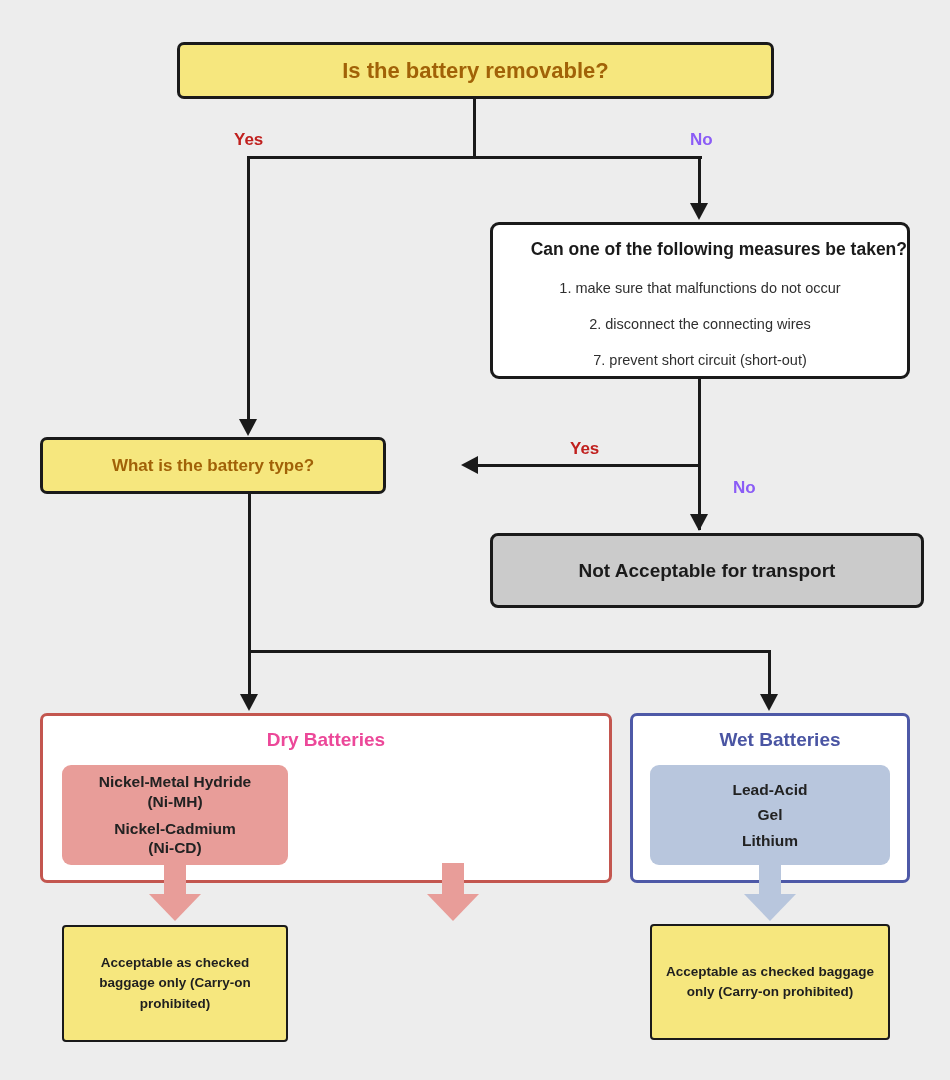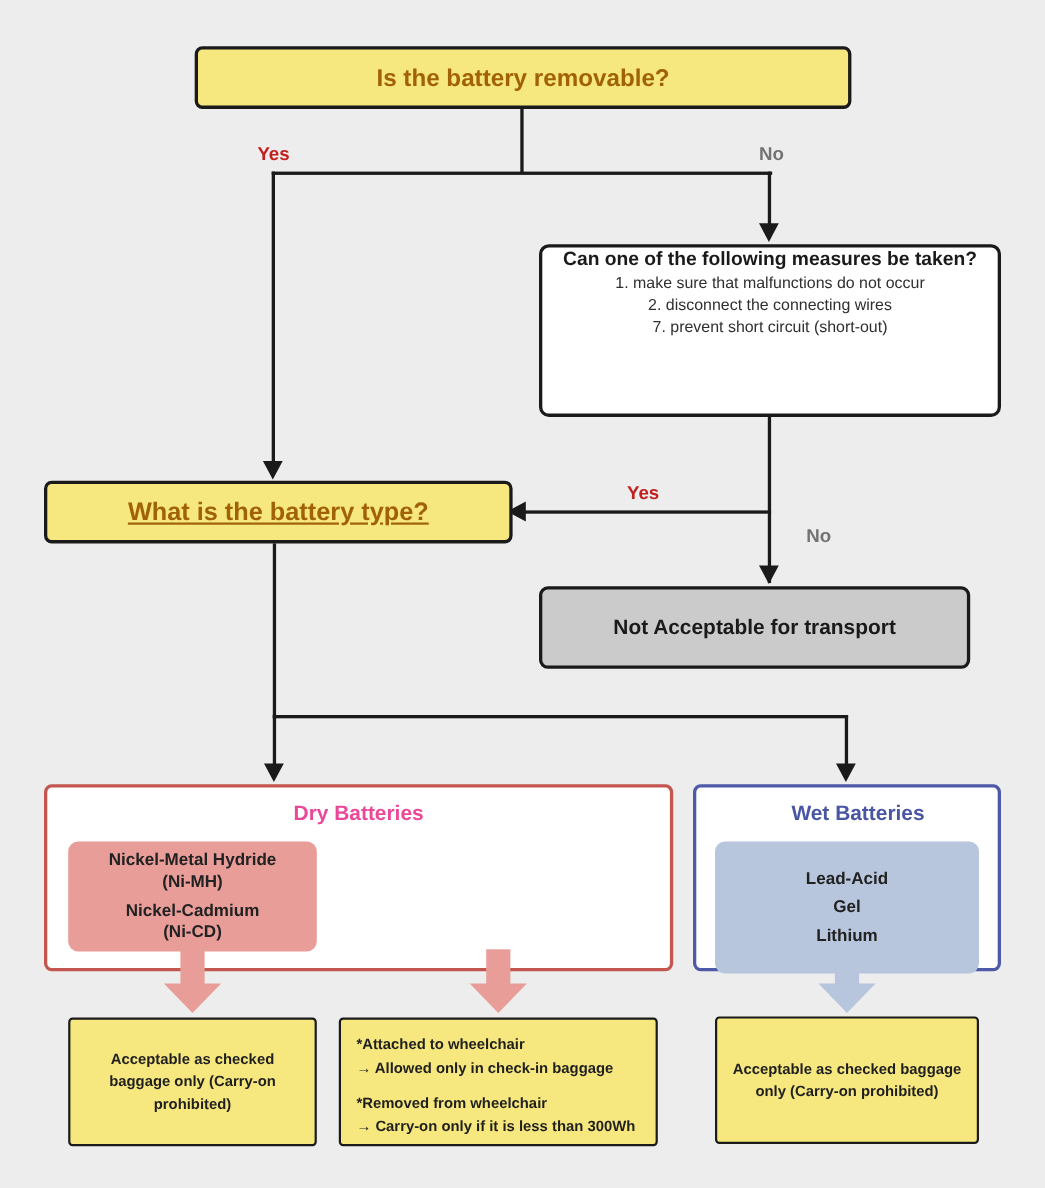--- a/index.html
+++ b/index.html
@@ -105,25 +105,25 @@
     border-right: 26px solid transparent;
   }
   .fat-pink.fat-stem { background: #E89D99; }
   .fat-pink.fat-head { border-top: 27px solid #E89D99; }
   .fat-blue.fat-stem { background: #B8C6DD; }
   .fat-blue.fat-head { border-top: 27px solid #B8C6DD; }
 
   
   .blabel { position: absolute; font-weight: bold; font-size: 17px; }
   .blabel.yes { color: #C0201E; }
-  .blabel.no  { color: #737373; }
-
-  
-  .measures-title { font-weight: bold; font-size: 17.5px; color: #1A1A1A; }
-  .measures-item { font-size: 14.5px; margin-top: 4px; color: #2F2F2F; }
+  .blabel.no  { color: #8b5cf6; }
+
+  
+  .measures-title { font-weight: bold; font-size: 17.5px; margin-top: 14px; color: #1A1A1A; text-align: right; }
+  .measures-item { font-size: 14.5px; margin-top: 20px; color: #2F2F2F; }
 </style>
 </head>
 <body>
 
 <div id="canvas">
 
   <div class="line" style="left:473px; top:99px; width:3px; height:59px;"></div>
   <div class="line" style="left:247px; top:156px; width:455px; height:3px;"></div>
   <div class="line" style="left:247px; top:156px; width:3px; height:266px;"></div>
   <div class="arrow-down" style="left:239px; top:419px;"></div>
@@ -151,64 +151,58 @@
     <span>Is the battery removable?</span>
   </div>
 
   <div class="whitebox" style="left:490px; top:222px; width:420px; height:157px;">
     <div class="measures-title">Can one of the following measures be taken?</div>
     <div class="measures-item">1. make sure that malfunctions do not occur</div>
     <div class="measures-item">2. disconnect the connecting wires</div>
     <div class="measures-item">7. prevent short circuit (short-out)</div>
   </div>
 
-  <div class="qbox" style="left:40px; top:437px; width:426px; height:57px; font-size:23px;text-decoration:underline;">
+  <div class="qbox" style="left:40px; top:437px; width:346px; height:57px; font-size:17px;">
     <span>What is the battery type?</span>
   </div>
 
-  <div class="graybox" style="left:490px; top:533px; width:392px; height:75px; font-size:19px;">
+  <div class="graybox" style="left:490px; top:533px; width:434px; height:75px; font-size:19px;">
     <span>Not Acceptable for transport</span>
   </div>
 
   <div class="group dry" style="left:40px; top:713px; width:572px; height:170px;">
     <div class="group-title">Dry Batteries</div>
   </div>
   <div class="typebox pink" style="left:62px; top:765px; width:226px; height:100px;">
     <div>Nickel-Metal Hydride</div>
     <div>(Ni-MH)</div>
     <div class="gap-above">Nickel-Cadmium</div>
     <div>(Ni-CD)</div>
   </div>
 
   <div class="group wet" style="left:630px; top:713px; width:280px; height:170px;">
     <div class="group-title">Wet Batteries</div>
   </div>
-  <div class="typebox blue" style="left:650px; top:765px; width:240px; height:120px;">
+  <div class="typebox blue" style="left:650px; top:765px; width:240px; height:100px;">
     <div>Lead-Acid</div>
     <div>Gel</div>
     <div>Lithium</div>
   </div>
 
   <div class="fat-stem fat-pink" style="left:164px; top:863px; height:33px;"></div>
   <div class="fat-head fat-pink" style="left:149px; top:894px;"></div>
 
   <div class="fat-stem fat-pink" style="left:442px; top:863px; height:33px;"></div>
   <div class="fat-head fat-pink" style="left:427px; top:894px;"></div>
 
   <div class="fat-stem fat-blue" style="left:759px; top:863px; height:33px;"></div>
   <div class="fat-head fat-blue" style="left:744px; top:894px;"></div>
 
   <div class="outcome center" style="left:62px; top:925px; width:226px; height:117px;">
     <span>Acceptable as checked baggage only (Carry-on prohibited)</span>
   </div>
 
-  <div class="outcome leftalign" style="left:308px; top:925px; width:290px; height:117px;">
-    <div>*Attached to wheelchair</div>
-    <div>→ Allowed only in check-in baggage</div>
-    <div class="para2">*Removed from wheelchair</div>
-    <div>→ Carry-on only if it is less than 300Wh</div>
-  </div>
 
   <div class="outcome center" style="left:650px; top:924px; width:240px; height:116px;">
     <span>Acceptable as checked baggage only (Carry-on prohibited)</span>
   </div>
 
 </div>
 
 </body></html>

